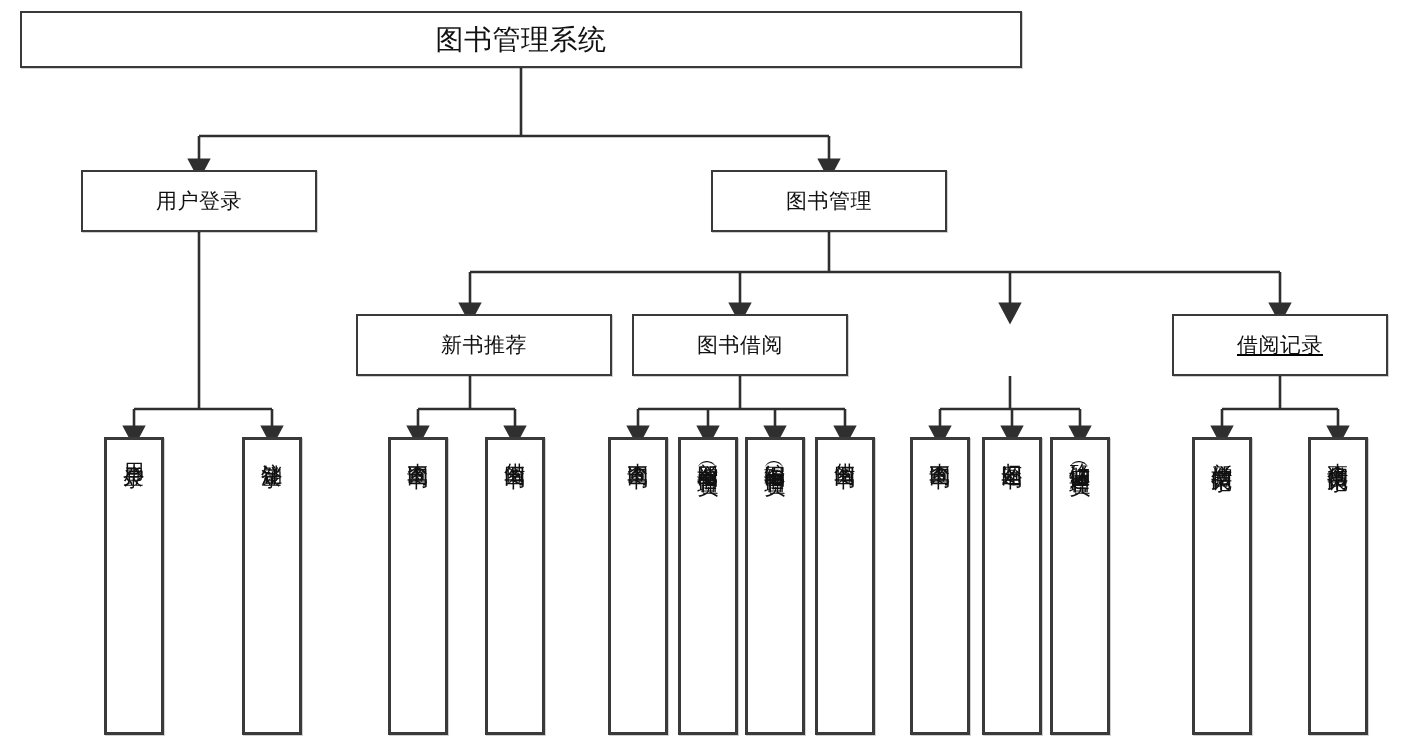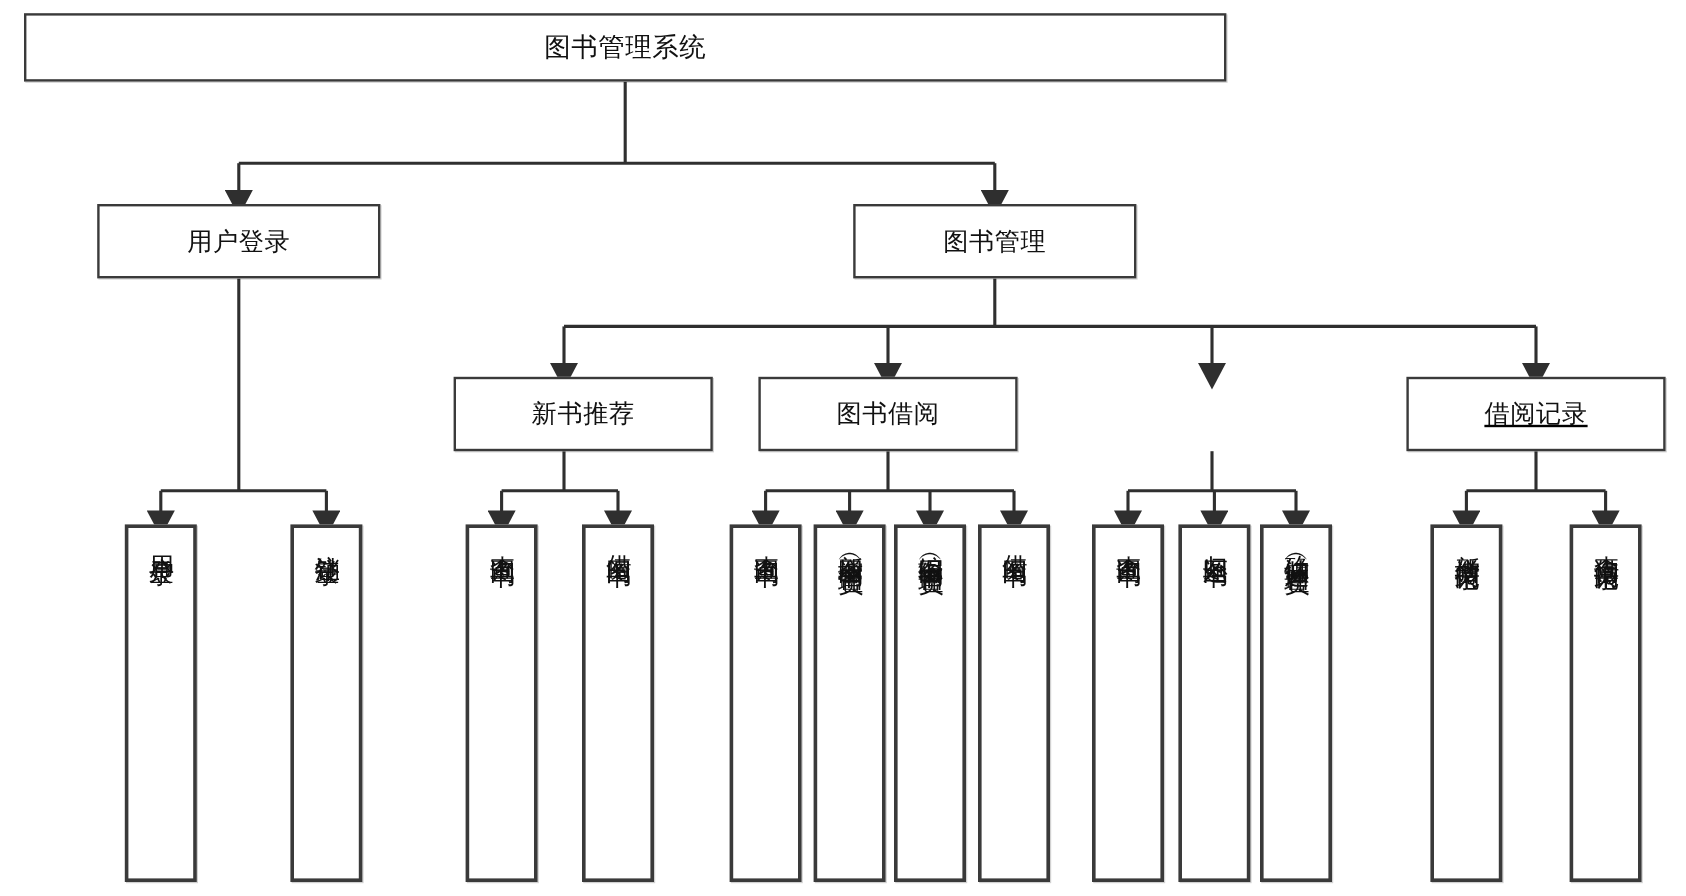--- a/index.html
+++ b/index.html
@@ -32,21 +32,21 @@
     display: flex;
     align-items: center;
     justify-content: center;
     box-shadow: 1px 1px 0 rgba(0,0,0,0.18);
   }
   .node-label {
     color: #111111;
     letter-spacing: 0.5px;
     white-space: nowrap;
   }
-  .lvl-root .node-label { font-size: 22px; }
+  .lvl-root .node-label { font-size: 28px; }
   .lvl-2 .node-label { font-size: 21px; }
   .lvl-3 .node-label { font-size: 21px; }
   .node-box.leaf {
     align-items: flex-start;
     justify-content: center;
     padding-top: 6px;
     border-width: 3px;
   }
   .node-box.leaf .node-label {
     writing-mode: vertical-rl;
@@ -117,21 +117,21 @@
     <span class="node-label">图书管理系统</span>
   </div>
 
   <div class="node-box lvl-2" style="left: 81px; top: 170px; width: 236px; height: 62px;">
     <span class="node-label">用户登录</span>
   </div>
   <div class="node-box lvl-2" style="left: 711px; top: 170px; width: 236px; height: 62px;">
     <span class="node-label">图书管理</span>
   </div>
 
-  <div class="node-box lvl-3" style="left: 378px; top: 314px; width: 216px; height: 62px; text-align: right;">
+  <div class="node-box lvl-3" style="left: 356px; top: 314px; width: 256px; height: 62px; text-align: right;">
     <span class="node-label">新书推荐</span>
   </div>
   <div class="node-box lvl-3" style="left: 632px; top: 314px; width: 216px; height: 62px;">
     <span class="node-label">图书借阅</span>
   </div>
   <div class="node-box lvl-3" style="left: 1172px; top: 314px; width: 216px; height: 62px; text-decoration: underline;">
     <span class="node-label">借阅记录</span>
   </div>
 
   <div class="node-box leaf" style="left: 104px; top: 437px; width: 60px; height: 298px;">

